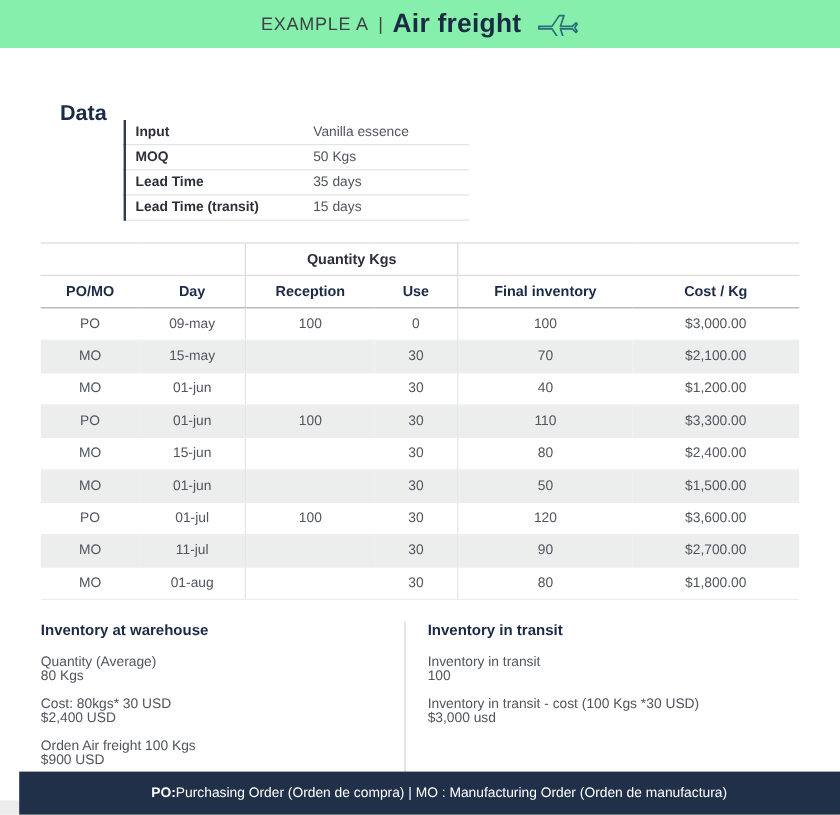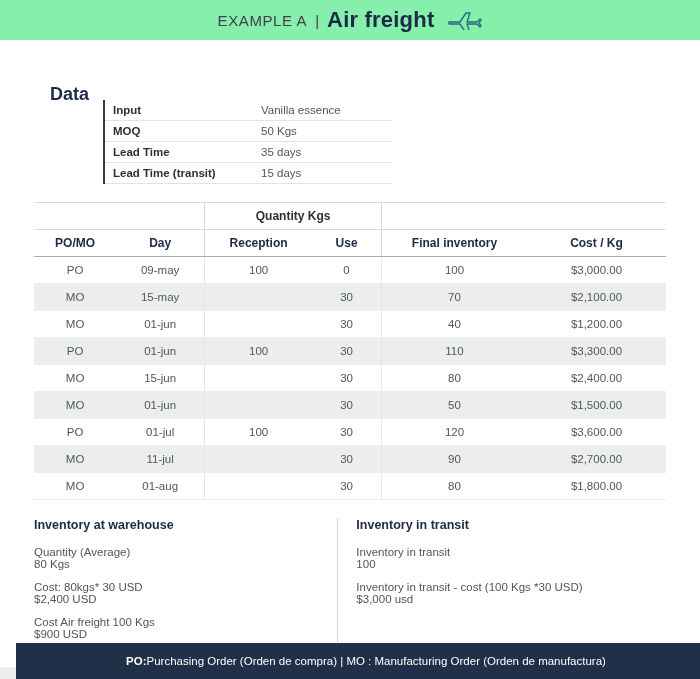--- a/index.html
+++ b/index.html
@@ -370,21 +370,21 @@
       <div class="panel-title">Inventory at warehouse</div>
       <div class="panel-row">
         <span class="lbl">Quantity (Average)</span>
         <span class="val">80 Kgs</span>
       </div>
       <div class="panel-row">
         <span class="lbl">Cost: 80kgs* 30 USD</span>
         <span class="val">$2,400 USD</span>
       </div>
       <div class="panel-row">
-        <span class="lbl">Cost Air freight 100 Kgs</span>
+        <span class="lbl">Orden Air freight 100 Kgs</span>
         <span class="val">$900 USD</span>
       </div>
     </div>
     <div class="panel-right">
       <div class="panel-title">Inventory in transit</div>
       <div class="panel-row">
         <span class="lbl">Inventory in transit</span>
         <span class="val">100</span>
       </div>
       <div class="panel-row">

